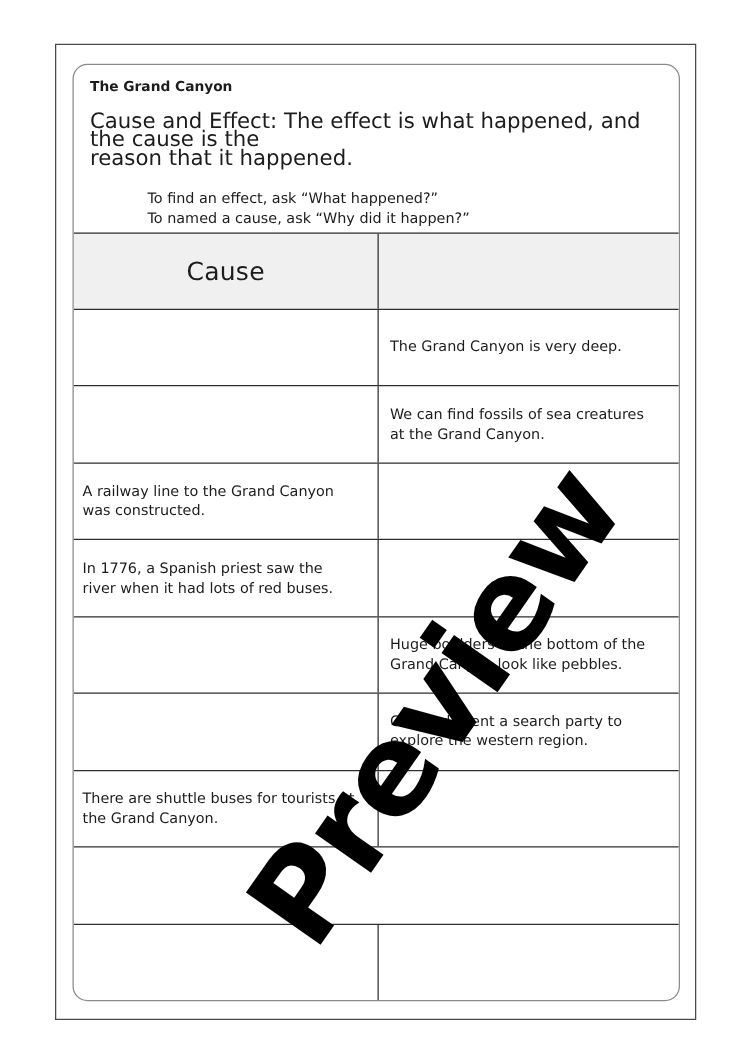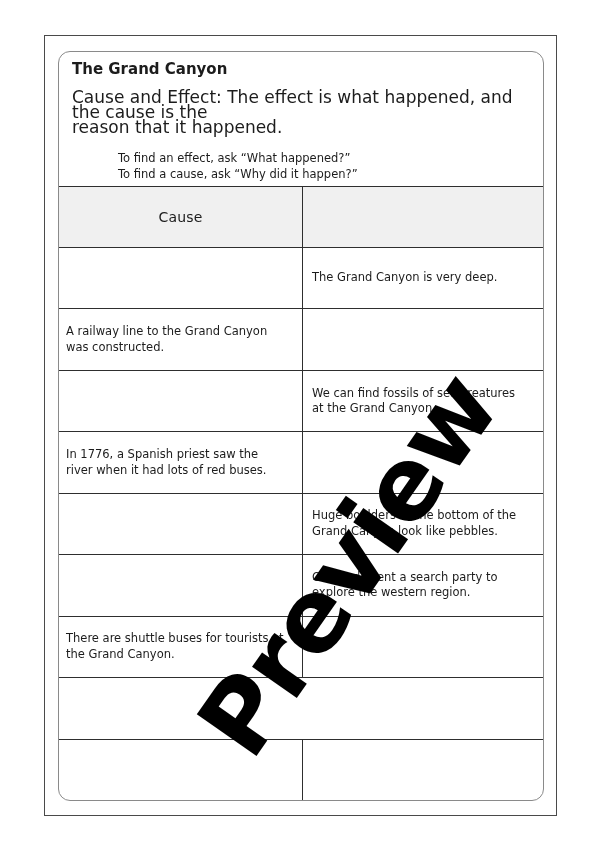--- a/index.html
+++ b/index.html
@@ -17,28 +17,28 @@
 
   .page{position:absolute;left:44px;top:35px;width:513px;height:781px;
     background:#ffffff;border:1px solid var(--page-border);}
 
   .card{position:absolute;left:13px;top:15px;width:486px;height:750px;
     border:1px solid var(--card-border);border-radius:12px;overflow:hidden;
     display:flex;flex-direction:column;background:#ffffff;}
 
   .card-head{height:134px;flex:0 0 auto;}
   .title-row{display:flex;justify-content:space-between;align-items:baseline;
-    padding:8px 15px 0 13px;font-size:15px;font-weight:bold;line-height:19px;}
+    padding:8px 15px 0 13px;font-size:11px;font-weight:bold;line-height:19px;}
   .intro{margin:11px 15px 0 13px;font-size:17px;line-height:15px;white-space:pre-line;}
   .hints{margin:16px 0 0 59px;font-size:11.5px;line-height:15.5px;}
 
   .thead{height:62px;flex:0 0 auto;display:flex;background:var(--header-bg);
     border-top:1px solid var(--line);border-bottom:1px solid var(--line);}
   .thead .hcell{display:flex;align-items:center;justify-content:center;
-    font-size:14px;letter-spacing:.2px;}
+    font-size:20px;letter-spacing:.2px;}
   .hcell.cause{width:244px;border-right:1px solid var(--line);}
   .hcell.effect{flex:1;}
 
   .trows{flex:1;display:flex;flex-direction:column;}
   .trow{flex:1;display:flex;border-bottom:1px solid var(--line);}
   .trow:last-child{border-bottom:none;}
   .cell{display:flex;align-items:center;}
   .cell.cause{width:244px;border-right:1px solid var(--line);padding:4px 4px 4px 7px;}
   .cell.effect{flex:1;padding:4px 4px 4px 9px;}
   .celltext{font-size:11.5px;line-height:15.5px;white-space:pre-line;}
@@ -58,53 +58,53 @@
     <div class="card">
 
       <div class="card-head">
         <div class="title-row">
           <span>The Grand Canyon</span>
         </div>
         <div class="intro">Cause and Effect: The effect is what happened, and the cause is the
 reason that it happened.</div>
         <div class="hints">
           <div>To find an effect, ask “What happened?”</div>
-          <div>To find a cause, ask “Why did it happen?”</div>
+          <div>To named a cause, ask “Why did it happen?”</div>
         </div>
       </div>
 
       <div class="thead">
         <div class="hcell cause">Cause</div>
       </div>
 
       <div class="trows">
           <div class="trow">
             <div class="cell cause">
               <div class="celltext"></div>
             </div>
             <div class="cell effect">
               <div class="celltext">The Grand Canyon is very deep.</div>
             </div>
           </div>
           <div class="trow">
             <div class="cell cause">
+              <div class="celltext"></div>
+            </div>
+            <div class="cell effect">
+              <div class="celltext">We can find fossils of sea creatures
+at the Grand Canyon.</div>
+            </div>
+          </div>
+          <div class="trow">
+            <div class="cell cause">
               <div class="celltext">A railway line to the Grand Canyon
 was constructed.</div>
             </div>
             <div class="cell effect">
               <div class="celltext"></div>
-            </div>
-          </div>
-          <div class="trow">
-            <div class="cell cause">
-              <div class="celltext"></div>
-            </div>
-            <div class="cell effect">
-              <div class="celltext">We can find fossils of sea creatures
-at the Grand Canyon.</div>
             </div>
           </div>
           <div class="trow">
             <div class="cell cause">
               <div class="celltext">In 1776, a Spanish priest saw the
 river when it had lots of red buses.</div>
             </div>
             <div class="cell effect">
               <div class="celltext"></div>
             </div>

